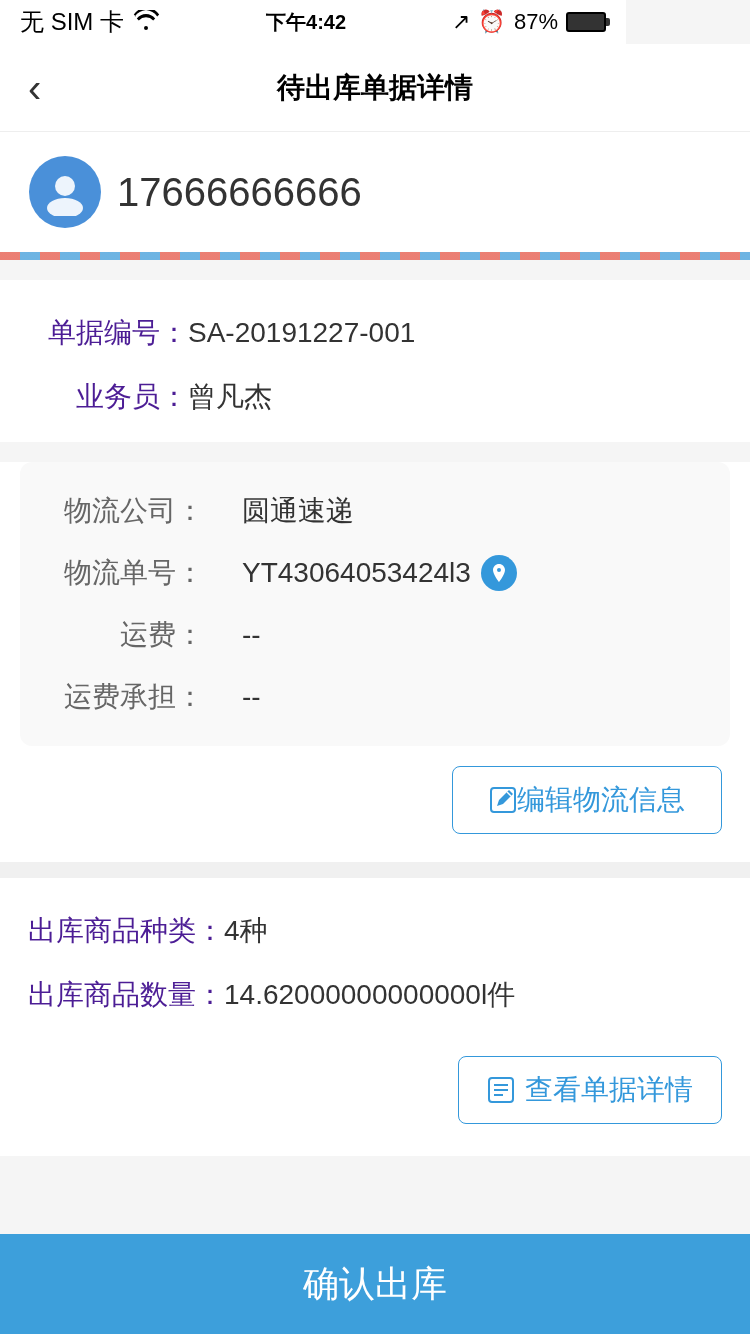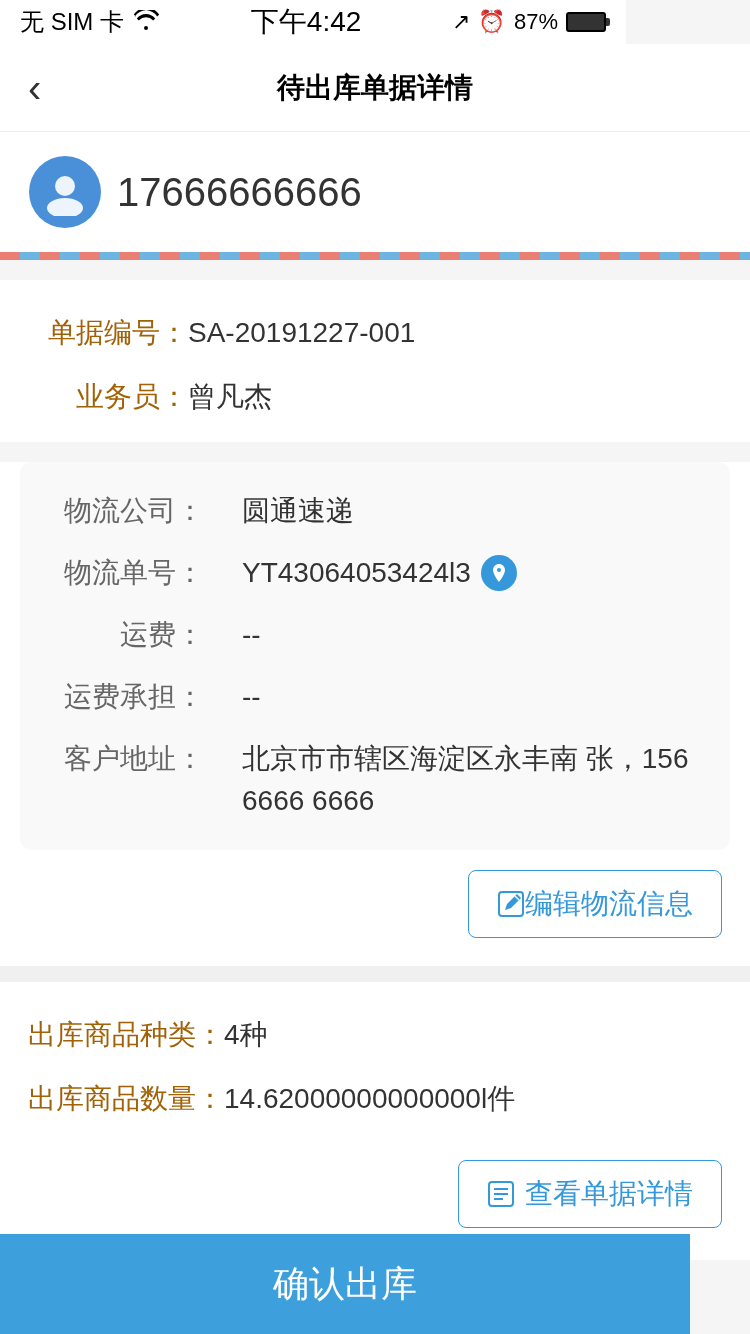--- a/index.html
+++ b/index.html
@@ -20,21 +20,21 @@
       background: #fff;
       display: flex;
       align-items: center;
       justify-content: space-between;
       padding: 0 20px;
       font-size: 24px;
       color: #000;
       gap: 20px;
     }
     .status-left { display: flex; align-items: center; gap: 8px; }
-    .status-center { font-weight: 400; font-size: 28px; }
+    .status-center { font-weight: 700; font-size: 20px; }
     .status-right { display: flex; align-items: center; gap: 8px; font-size: 22px; }
 
     
     .nav-bar {
       width: 750px;
       height: 88px;
       background: #fff;
       display: flex;
       align-items: center;
       justify-content: center;
@@ -100,21 +100,21 @@
       margin-top: 20px;
     }
     .info-row {
       display: flex;
       align-items: flex-start;
       margin-bottom: 22px;
       font-size: 28px;
     }
     .info-row:last-child { margin-bottom: 0; }
     .info-label {
-      color: #a16207;
+      color: #4c1d95;
       min-width: 160px;
       text-align: right;
       flex-shrink: 0;
       line-height: 1.5;
     }
     .info-value {
       color: #333;
       flex: 1;
       line-height: 1.5;
     }
@@ -167,21 +167,21 @@
       display: flex;
       justify-content: flex-end;
       padding: 20px 28px 28px;
       background: #fff;
     }
     .btn-edit {
       border: 1.5px solid #3498db;
       color: #3498db;
       background: #fff;
       border-radius: 8px;
-      padding: 14px 28px;
+      padding: 14px 36px;
       font-size: 28px;
       cursor: pointer;
       display: flex;
       align-items: center;
     }
 
     
     .separator {
       width: 750px;
       height: 16px;
@@ -212,21 +212,21 @@
       display: flex;
       align-items: center;
       gap: 10px;
     }
 
     
     .spacer { flex: 1; background: #f5f5f5; min-height: 120px; }
 
     
     .confirm-bar {
-      width: 690px;
+      width: 750px;
       height: 100px;
       background: #3d9fdb;
       display: flex;
       align-items: center;
       justify-content: flex-start;
       position: fixed;
       bottom: 0;
       left: 0;
     }
     .confirm-btn {
@@ -326,24 +326,20 @@
           </span>
         </div>
         <div class="logistics-row">
           <span class="logistics-label">运费：</span>
           <span class="logistics-value">--</span>
         </div>
         <div class="logistics-row">
           <span class="logistics-label">运费承担：</span>
           <span class="logistics-value">--</span>
         </div>
-        <div class="logistics-row">
-          <span class="logistics-label">客户地址：</span>
-          <span class="logistics-value">北京市市辖区海淀区永丰南  张，156 6666 6666</span>
-        </div>
       </div>
 
       <div class="edit-logistics-btn">
         <button class="btn-edit">
           <svg width="28" height="28" viewBox="0 0 28 28" fill="none">
             <rect x="2" y="2" width="24" height="24" rx="3" stroke="#3498db" stroke-width="2"></rect>
             <path d="M8 20l2-6 10-10 4 4-10 10-6 2z" fill="#3498db"></path>
             <path d="M18 6l4 4" stroke="#fff" stroke-width="1.5"></path>
           </svg>
           <span>编辑物流信息</span>

